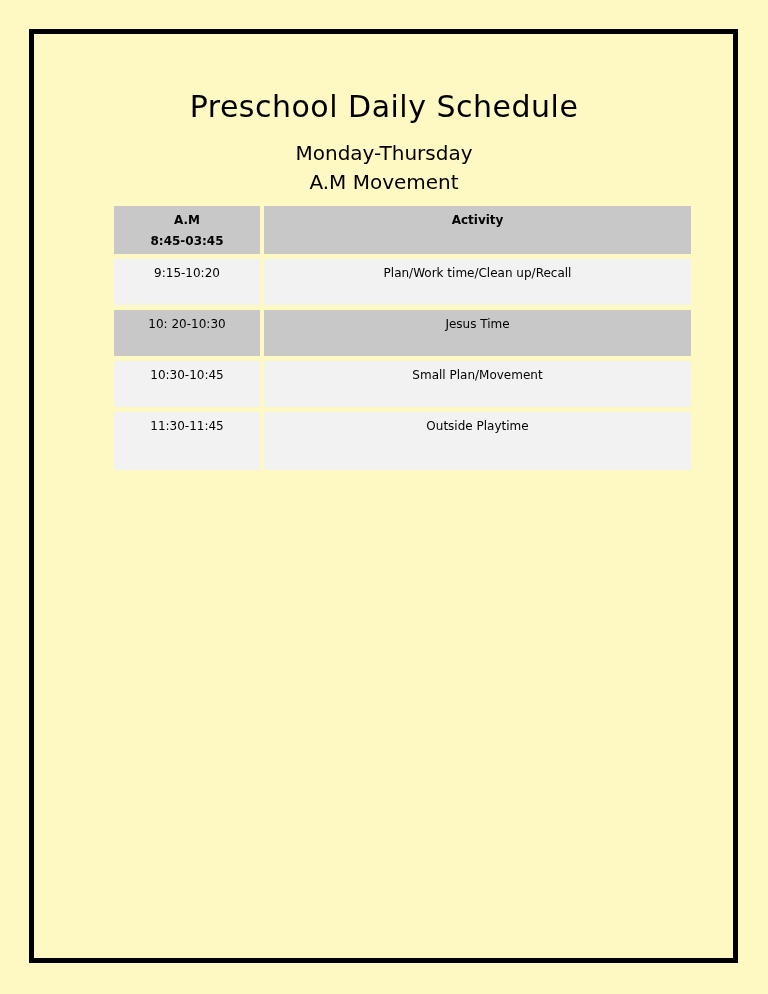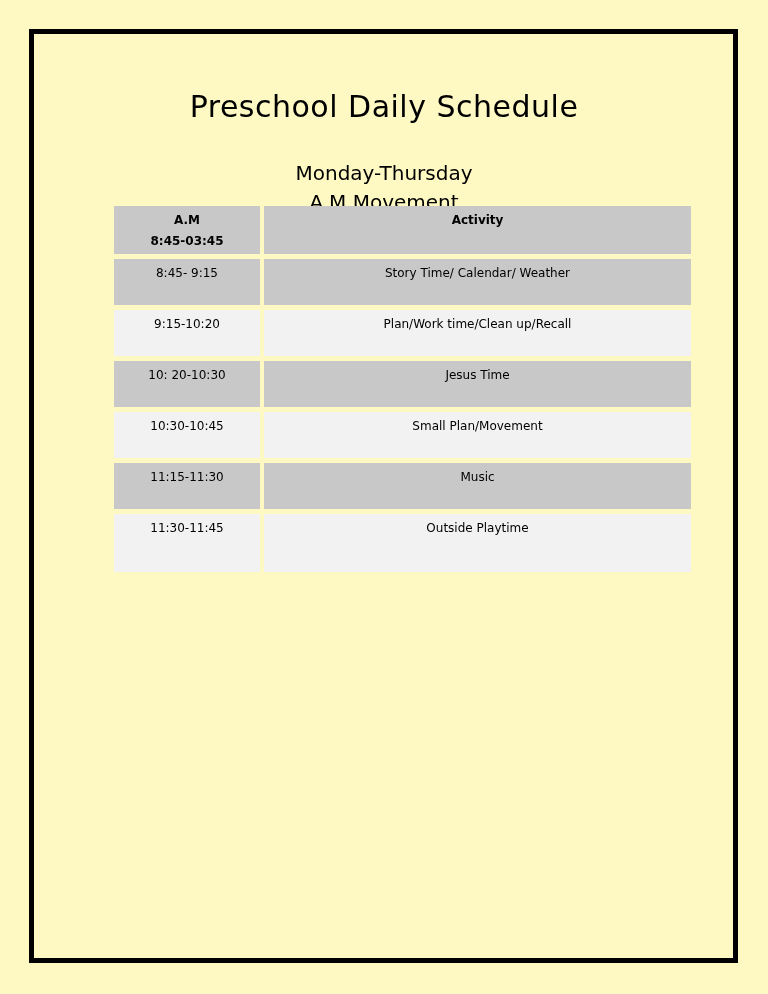--- a/index.html
+++ b/index.html
@@ -40,21 +40,20 @@
     white-space: nowrap;
   }
   .doc-subtitle {
     position: absolute;
     left: 0;
     width: 768px;
     text-align: center;
     font-size: 20px;
     line-height: 26px;
     white-space: nowrap;
-    margin-top: 20px;
   }
   .doc-subtitle.day-range { top: 140px; }
   .doc-subtitle.session   { top: 169px; }
 
   table.schedule {
     position: absolute;
     left: 110px;
     top: 201px;
     border-collapse: separate;
     border-spacing: 4px 5px;
@@ -99,39 +98,31 @@
     </colgroup>
     <tbody>
       <tr class="header-row">
         <th>
           <div>A.M</div>
           <div>8:45-03:45</div>
         </th>
         <th>Activity</th>
       </tr>
 
-      <tr class="row-dark">
-        <td>8:45- 9:15</td>
-        <td>Story Time/ Calendar/ Weather</td>
-      </tr>
       <tr class="row-light">
         <td>9:15-10:20</td>
         <td>Plan/Work time/Clean up/Recall</td>
       </tr>
       <tr class="row-dark">
         <td>10: 20-10:30</td>
         <td>Jesus Time</td>
       </tr>
       <tr class="row-light">
         <td>10:30-10:45</td>
         <td>Small Plan/Movement</td>
       </tr>
-      <tr class="row-dark">
-        <td>11:15-11:30</td>
-        <td>Music</td>
-      </tr>
       <tr class="row-light row-last">
         <td>11:30-11:45</td>
         <td>Outside Playtime</td>
       </tr>
     </tbody>
   </table>
 </div>
 
 </body></html>

